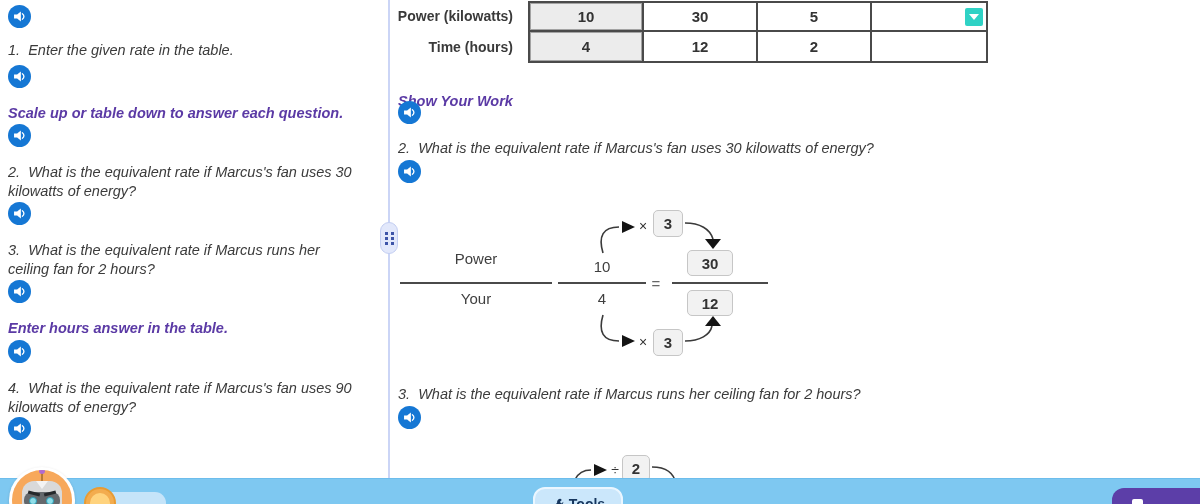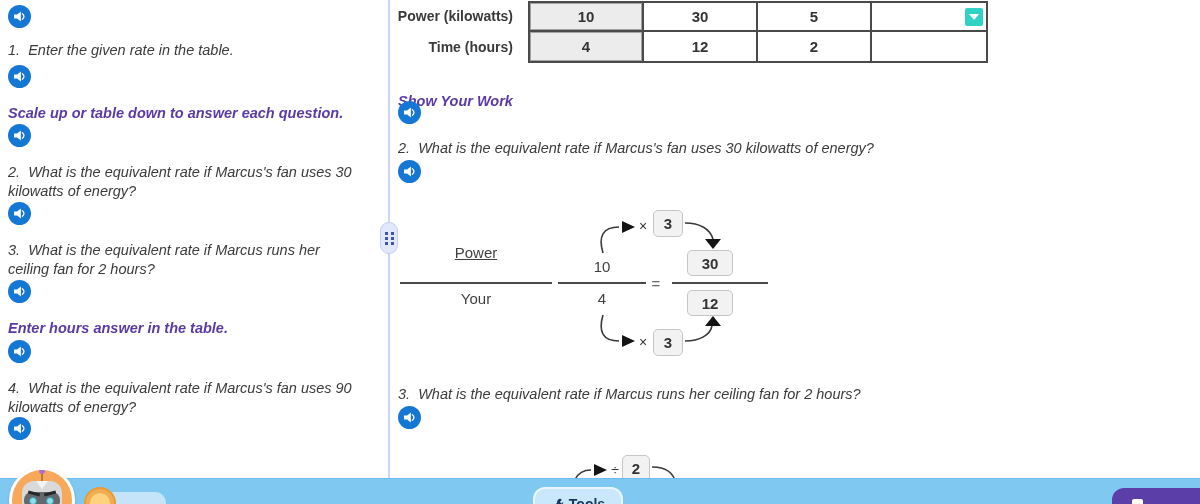--- a/index.html
+++ b/index.html
@@ -247,21 +247,21 @@
   </button>
 
   <div class="diagram" style="left:398px;top:205px;width:420px;height:160px;">
     <svg class="curves" width="420" height="160">
       <path d="M 205 48 C 200 31 205 22 221 22" stroke="#3a3a3a" stroke-width="1.6" fill="none"></path>
       <path d="M 287 18 C 302 18 312 24 315 34" stroke="#3a3a3a" stroke-width="1.6" fill="none"></path>
       <path d="M 205 110 C 200 127 205 136 221 136" stroke="#3a3a3a" stroke-width="1.6" fill="none"></path>
       <path d="M 287 136 C 302 136 312 130 314 121" stroke="#3a3a3a" stroke-width="1.6" fill="none"></path>
     </svg>
 
-    <div class="flabel" style="left:2px;top:39px;width:152px;text-decoration:underline;">Power</div>
+    <div class="flabel" style="left:2px;top:45px;width:152px;">Power</div>
     <div class="fbar" style="left:2px;top:77px;width:152px;"></div>
     <div class="flabel" style="left:2px;top:85px;width:152px;">Your</div>
 
     <div class="flabel" style="left:160px;top:53px;width:88px;">10</div>
     <div class="fbar" style="left:160px;top:77px;width:88px;"></div>
     <div class="flabel" style="left:160px;top:85px;width:88px;">4</div>
 
     <div class="eq" style="left:250px;top:70px;width:16px;">=</div>
 
     <div class="fbar" style="left:274px;top:77px;width:96px;"></div>

